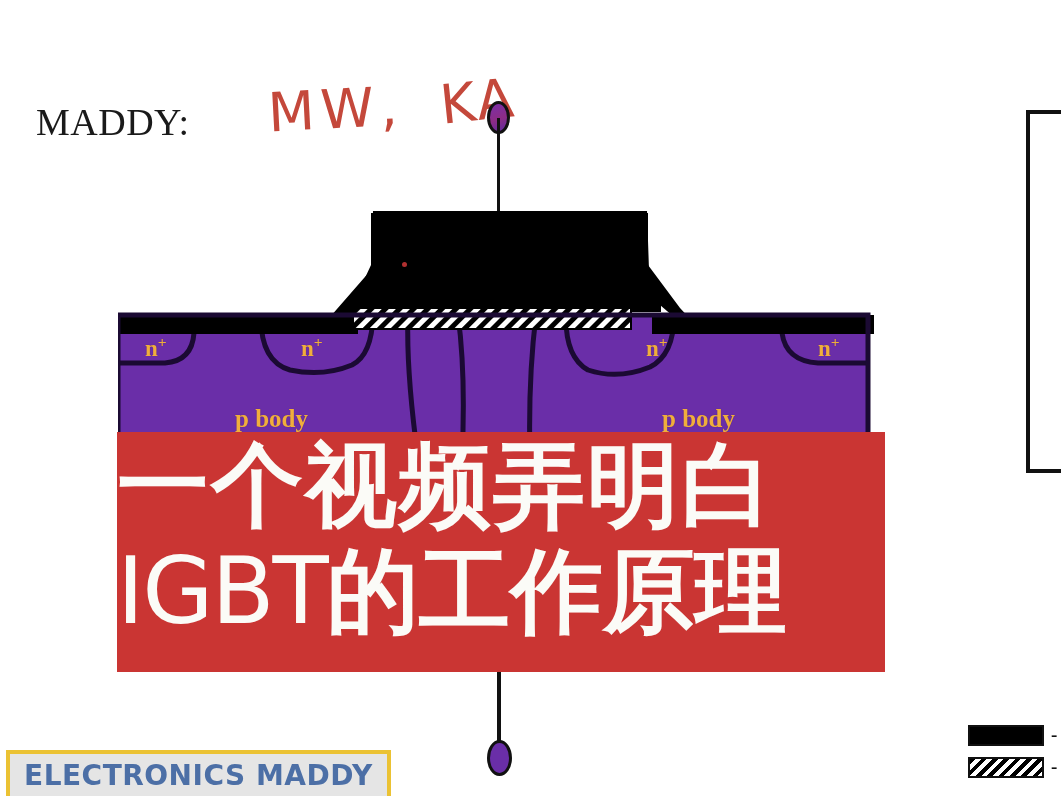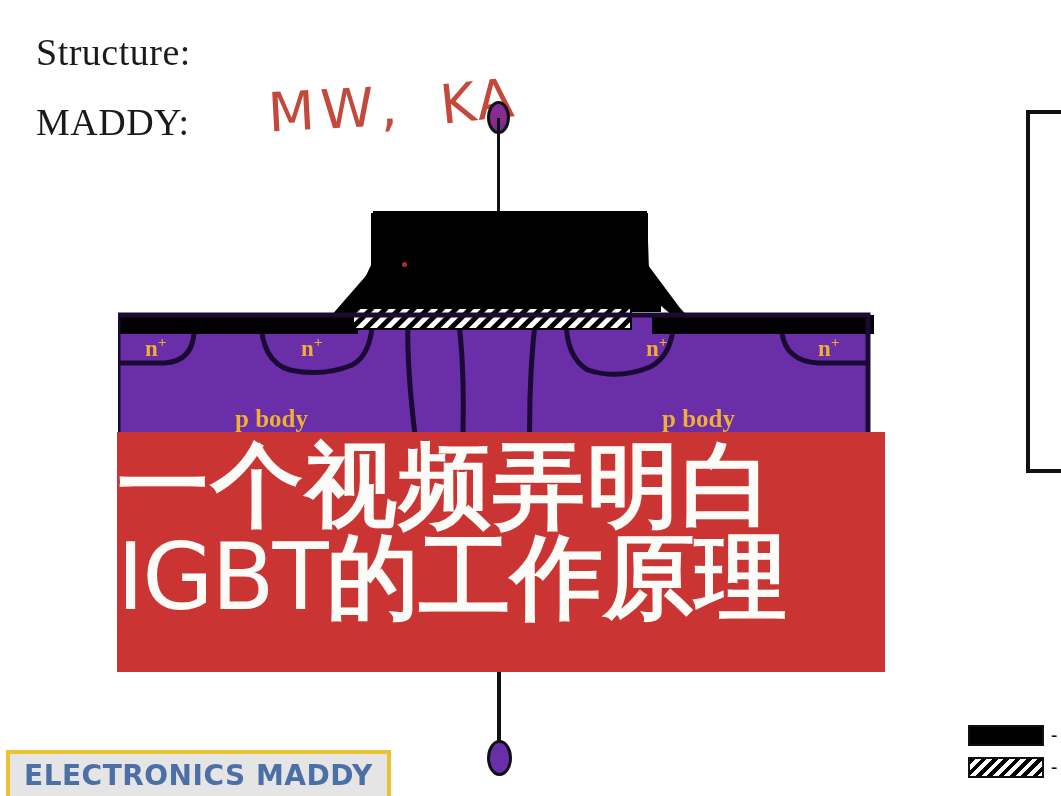--- a/index.html
+++ b/index.html
@@ -123,21 +123,21 @@
     position: absolute;
     left: 0; right: 0;
     text-align: left;
     color: #FBFBF7;
     font-family: "DejaVu Sans", sans-serif;
     font-weight: bold;
     white-space: nowrap;
     line-height: 1;
   }
   #banner-line-1 { top: 8px;   font-size: 92px; letter-spacing: 2px; }
-  #banner-line-2 { top: 100px; font-size: 92px; letter-spacing: 0px; }
+  #banner-line-2 { top: 114px; font-size: 92px; letter-spacing: 0px; }
   #banner-line-2 .latin { font-weight: 500; letter-spacing: -2px; }
 
   
   #watermark {
     position: absolute;
     left: 6px;
     top: 750px;
     padding: 5px 14px 8px 14px;
     border: 4px solid #EBC233;
     background: #e5e5e5;
@@ -192,21 +192,20 @@
     height: 355px;
     border: 4px solid #111;
     background: #fff;
   }
 </style>
 </head>
 <body>
 
 <div id="screen">
 
-  <div class="heading" id="title-structure">Structure:</div>
 
   <div class="heading" id="title-igbt">MADDY:</div>
 
   <div class="handwriting" id="hw-mw">MW,</div>
 
   <div class="handwriting" id="hw-ka">KA</div>
 
 
   <div class="terminal-dot" id="dot-emitter"></div>
 

